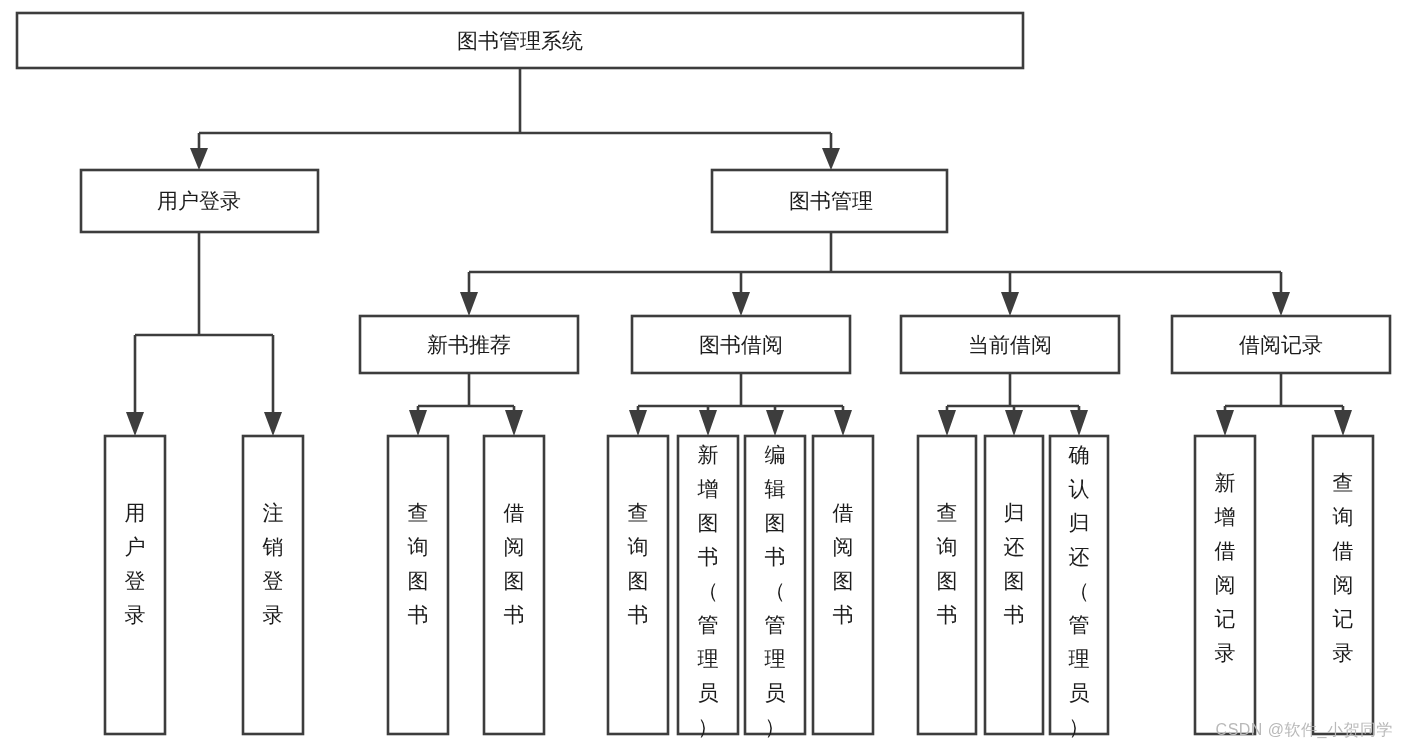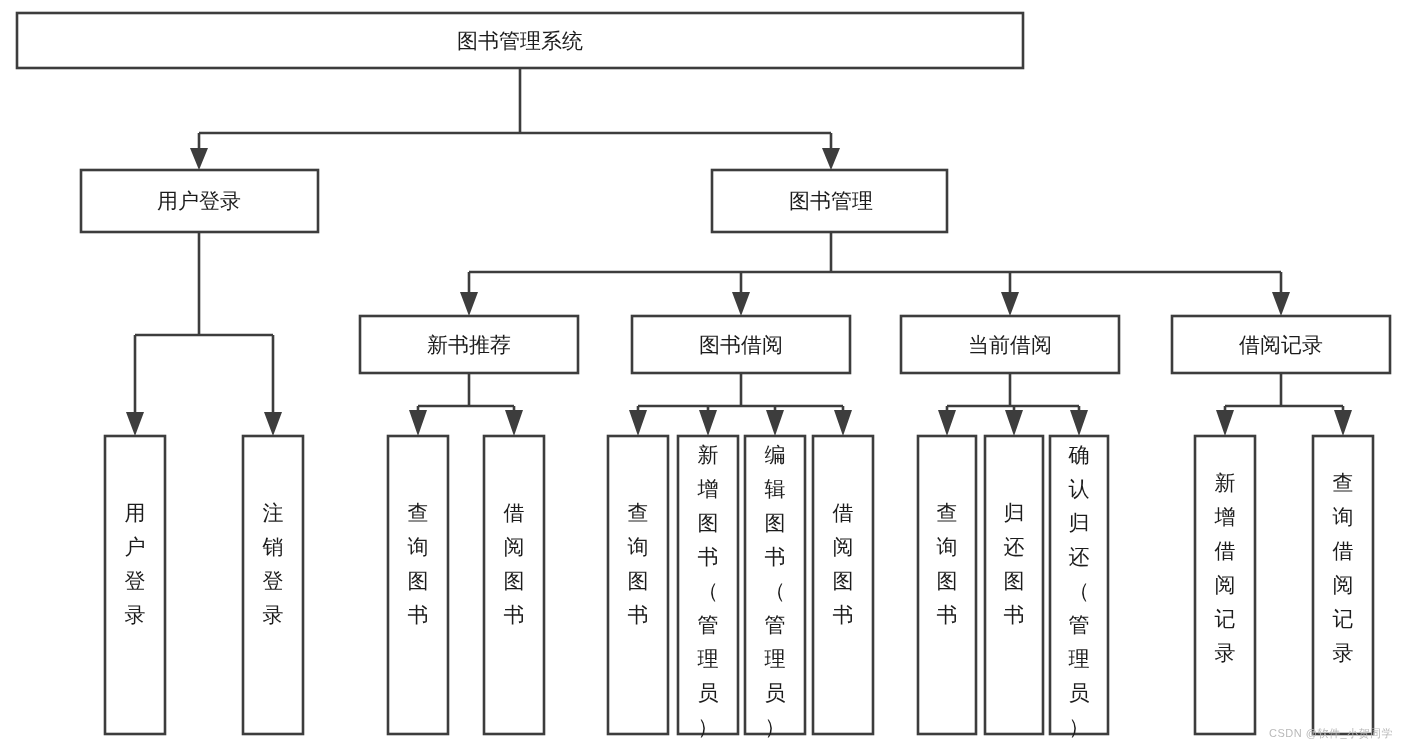--- a/index.html
+++ b/index.html
@@ -45,21 +45,21 @@
     fill: #1c1c1c;
     font-family: "Liberation Sans", "DejaVu Sans", sans-serif;
     font-size: 21px;
     text-anchor: middle;
   }
   .watermark {
     position: absolute;
     right: 12px;
     bottom: 6px;
     font-family: "Liberation Sans", "DejaVu Sans", sans-serif;
-    font-size: 11px;
+    font-size: 16px;
     color: #b9b9b9;
     letter-spacing: 0.5px;
     white-space: nowrap;
     pointer-events: none;
     margin-left: 24px;
   }
 </style>
 </head>
 <body>
 

